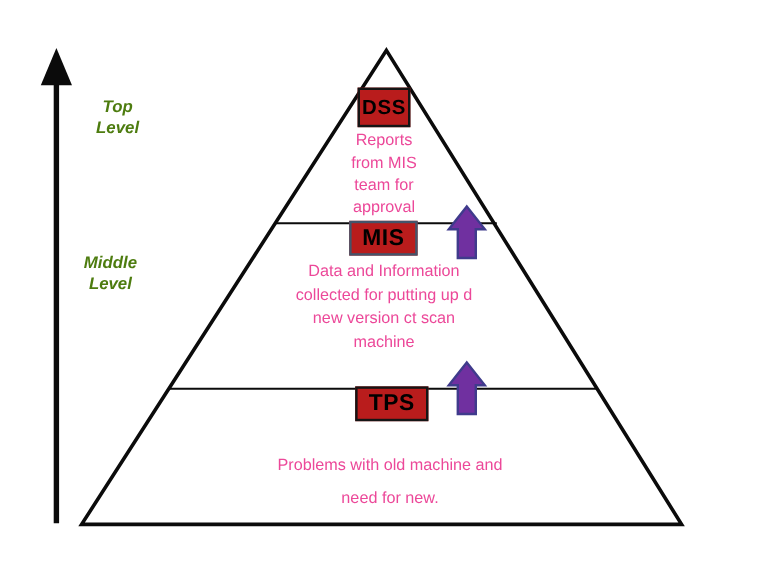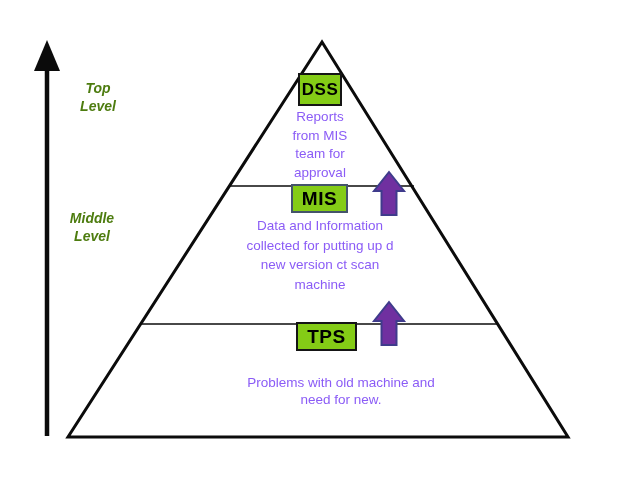--- a/index.html
+++ b/index.html
@@ -9,44 +9,44 @@
     height: 479px;
     background: #ffffff;
     font-family: "Liberation Sans", sans-serif;
     overflow: hidden;
   }
   svg.canvas { position: absolute; left: 0; top: 0; }
 
   
   .level-box {
     position: absolute;
-    background: #84cc16;
+    background: #b91c1c;
     display: flex;
     align-items: center;
     justify-content: center;
     font-weight: bold;
     color: #000000;
     box-sizing: border-box;
     letter-spacing: 0.5px;
   }
   .box-dss { left: 298px; top: 73px;  width: 44px; height: 33px; border: 2.5px solid #151515; font-size: 17px; }
   .box-mis { left: 291px; top: 184px; width: 57px; height: 29px; border: 2.5px solid #44546A; font-size: 19px; }
   .box-tps { left: 296px; top: 322px; width: 61px; height: 29px; border: 2.5px solid #151515; font-size: 19px; }
 
   
   .desc {
     position: absolute;
     text-align: center;
-    color: #8b5cf6;
+    color: #ec4899;
     font-size: 13.5px;
     white-space: pre-line;
   }
   .desc-dss { left: 255px; top: 108px; width: 130px; line-height: 18.5px; }
   .desc-mis { left: 195px; top: 216px; width: 250px; line-height: 19.5px; }
-  .desc-tps { left: 196px; top: 374px; width: 290px; line-height: 17px; }
+  .desc-tps { left: 180px; top: 374px; width: 290px; line-height: 27px; }
 
   
   .axis-label {
     position: absolute;
     font-weight: bold;
     font-style: italic;
     color: #4d7c0f;
     font-size: 14px;
     line-height: 17.5px;
     text-align: center;

